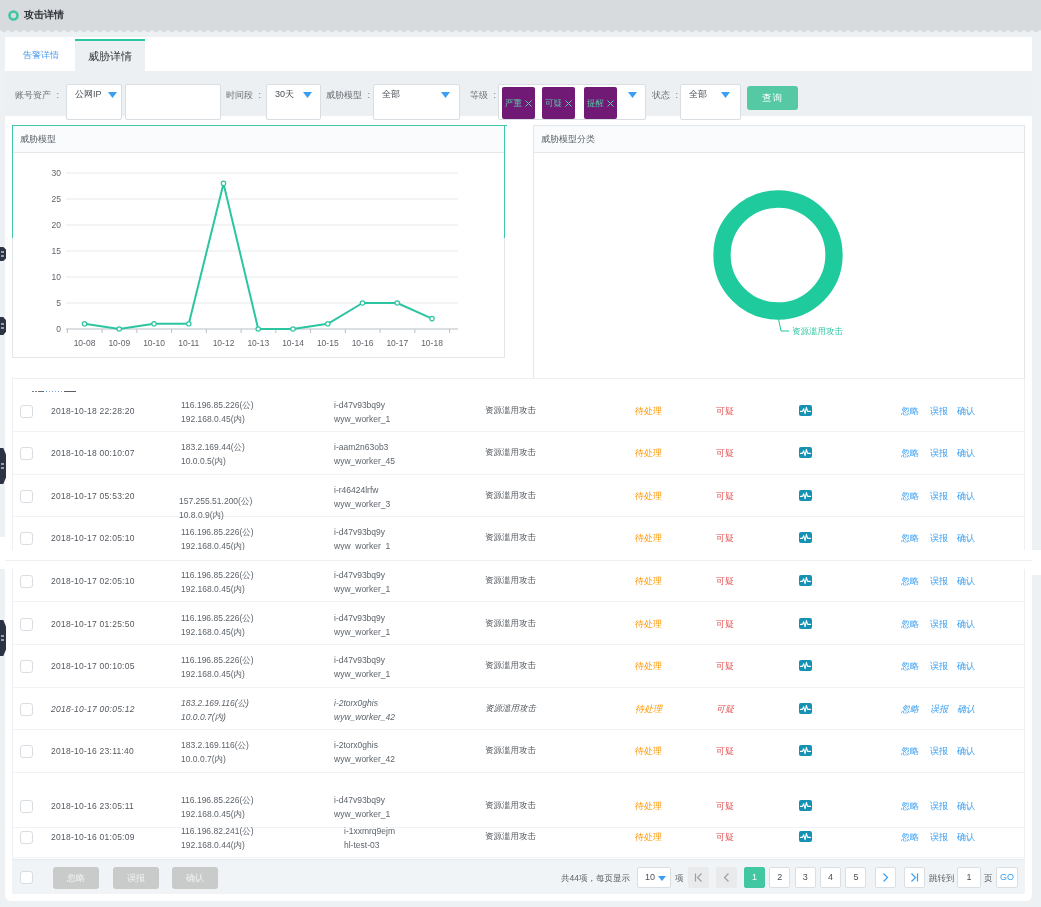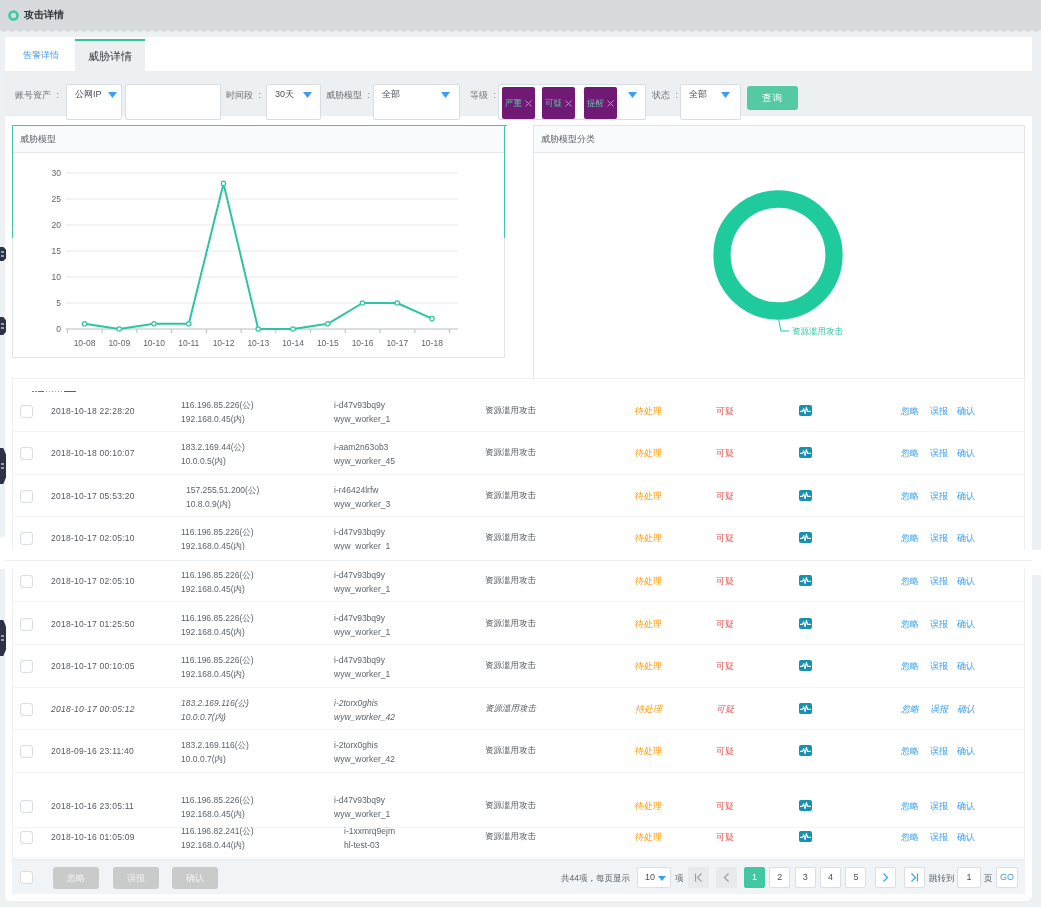--- a/index.html
+++ b/index.html
@@ -213,21 +213,21 @@
       <rect x="0" y="0" width="13" height="11" rx="2" fill="#1591b3"></rect>
       <polyline points="1.5,6.4 3.4,6.4 4.7,3.8 6.1,8.6 7.4,2.4 8.6,6.4 11.5,6.4" fill="none" stroke="#fff" stroke-width="1.1" stroke-linejoin="round" stroke-linecap="round"></polyline>
     </svg>
   <span class="lk" style="left:889px;">忽略</span>
   <span class="lk" style="left:918px;">误报</span>
   <span class="lk" style="left:945px;">确认</span>
 </div>
 <div class="trow" style="top:474.7px;height:42.6px;">
   <span class="cb" style="left:8px;top:15px;"></span>
   <span class="tm">2018-10-17 05:53:20</span>
-  <div class="two" style="left:174px;">
+  <div class="two" style="left:167px;margin-top:11px;">
       <div>157.255.51.200(公)</div>
       <div>10.8.0.9(内)</div>
     </div>
   <div class="two" style="left:322px;">
       <div>i-r46424lrfw</div>
       <div>wyw_worker_3</div>
     </div>
   <span class="atk">资源滥用攻击</span>
   <span class="st1">待处理</span>
   <span class="st2">可疑</span>
@@ -344,21 +344,21 @@
   <svg class="pico" width="13" height="11" viewBox="0 0 13 11">
       <rect x="0" y="0" width="13" height="11" rx="2" fill="#1591b3"></rect>
       <polyline points="1.5,6.4 3.4,6.4 4.7,3.8 6.1,8.6 7.4,2.4 8.6,6.4 11.5,6.4" fill="none" stroke="#fff" stroke-width="1.1" stroke-linejoin="round" stroke-linecap="round"></polyline>
     </svg>
   <span class="lk" style="left:889px;">忽略</span>
   <span class="lk" style="left:918px;">误报</span>
   <span class="lk" style="left:945px;">确认</span>
 </div>
 <div class="trow" style="top:730.3px;height:42.6px;">
   <span class="cb" style="left:8px;top:15px;"></span>
-  <span class="tm">2018-09-16 23:11:40</span>
+  <span class="tm">2018-10-16 23:11:40</span>
   <div class="two" style="left:169px;">
       <div>183.2.169.116(公)</div>
       <div>10.0.0.7(内)</div>
     </div>
   <div class="two" style="left:322px;">
       <div>i-2torx0ghis</div>
       <div>wyw_worker_42</div>
     </div>
   <span class="atk">资源滥用攻击</span>
   <span class="st1">待处理</span>

